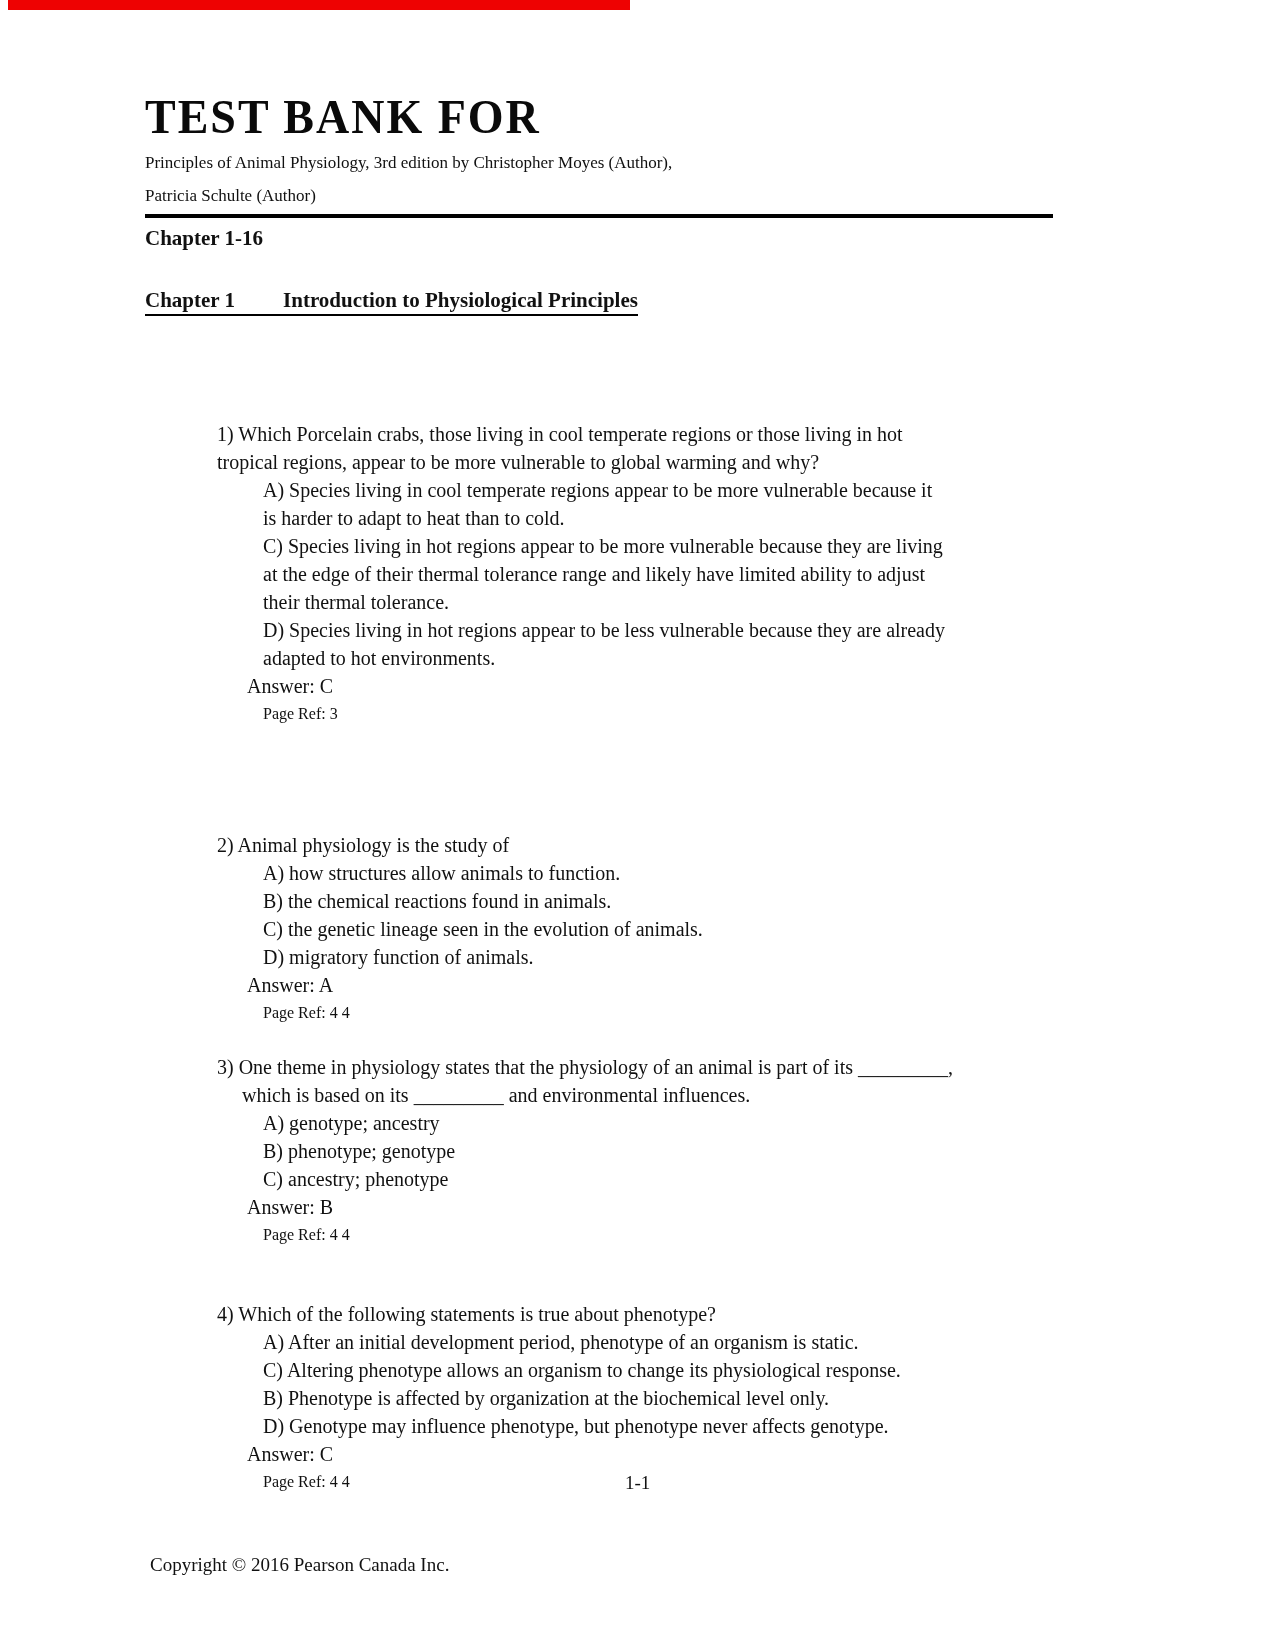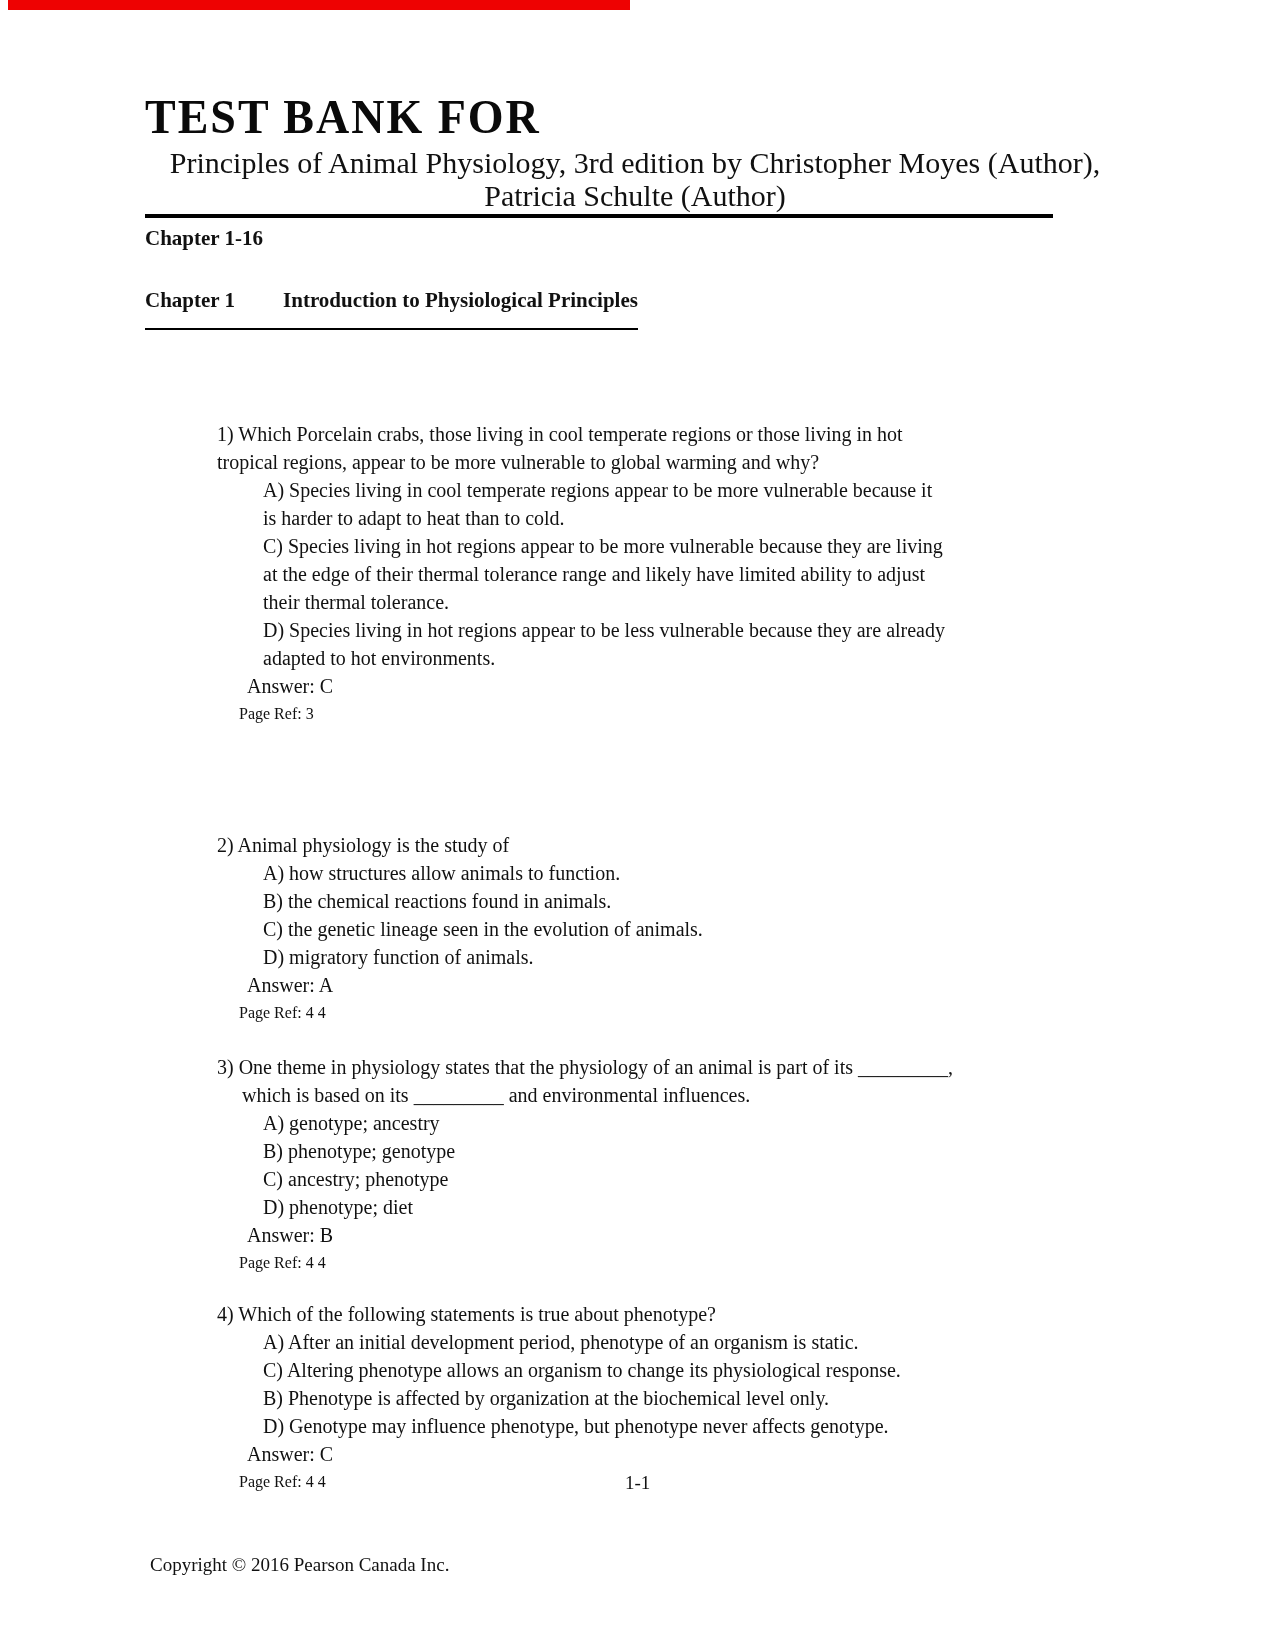--- a/index.html
+++ b/index.html
@@ -29,62 +29,61 @@
     letter-spacing: 2px;
     transform: scaleY(1.06);
     transform-origin: top left;
     color: #0a0a0a;
     white-space: nowrap;
   }
   .subtitle {
     position: absolute;
     top: 146px; left: 145px;
     width: 980px;
-    font-size: 30px;
+    font-size: 17px;
     line-height: 33px;
     white-space: pre-line;
-    text-align: center;
   }
   .header-rule {
     position: absolute;
     top: 214px; left: 145px;
     width: 908px; height: 4px;
     background: #000000;
   }
   .chapter-range {
     position: absolute;
     top: 226px; left: 145px;
     font-size: 21px;
     font-weight: 700;
   }
   .chapter-heading {
     position: absolute;
     top: 288px; left: 145px;
     font-size: 21px;
     font-weight: 700;
     border-bottom: 2px solid #000000;
-    padding-bottom: 15px;
+    padding-bottom: 1px;
     white-space: nowrap;
   }
   .chapter-heading .gap {
     display: inline-block;
     width: 48px;
   }
   .question {
     position: absolute;
     left: 217px;
     width: 815px;
     font-size: 20px;
     line-height: 28px;
   }
   .q-stem { white-space: pre-line; }
   .q-stem.hang { padding-left: 25px; text-indent: -25px; }
   .q-option { margin-left: 46px; white-space: pre-line; }
   .q-answer { margin-left: 30px; }
-  .q-pageref { margin-left: 22px; font-size: 16px; line-height: 27px; }
+  .q-pageref { margin-left: 46px; font-size: 16px; line-height: 27px; }
   .footer-copyright {
     position: absolute;
     top: 1554px; left: 150px;
     font-size: 19px;
   }
   .footer-pagenum {
     position: absolute;
     top: 1472px; left: 625px;
     font-size: 19px;
   }
@@ -136,21 +135,20 @@
     <div class="q-answer">Answer: A</div>
     <div class="q-pageref">Page Ref: 4 4</div>
   </section>
 
   <section class="question q3">
     <div class="q-stem hang">3) One theme in physiology states that the physiology of an animal is part of its _________,
 which is based on its _________ and environmental influences.</div>
     <div class="q-option">A) genotype; ancestry</div>
     <div class="q-option">B) phenotype; genotype</div>
     <div class="q-option">C) ancestry; phenotype</div>
-    <div class="q-option">D) phenotype; diet</div>
     <div class="q-answer">Answer: B</div>
     <div class="q-pageref">Page Ref: 4 4</div>
   </section>
 
   <section class="question q4">
     <div class="q-stem">4) Which of the following statements is true about phenotype?</div>
     <div class="q-option">A) After an initial development period, phenotype of an organism is static.</div>
     <div class="q-option">C) Altering phenotype allows an organism to change its physiological response.</div>
     <div class="q-option">B) Phenotype is affected by organization at the biochemical level only.</div>
     <div class="q-option">D) Genotype may influence phenotype, but phenotype never affects genotype.</div>

